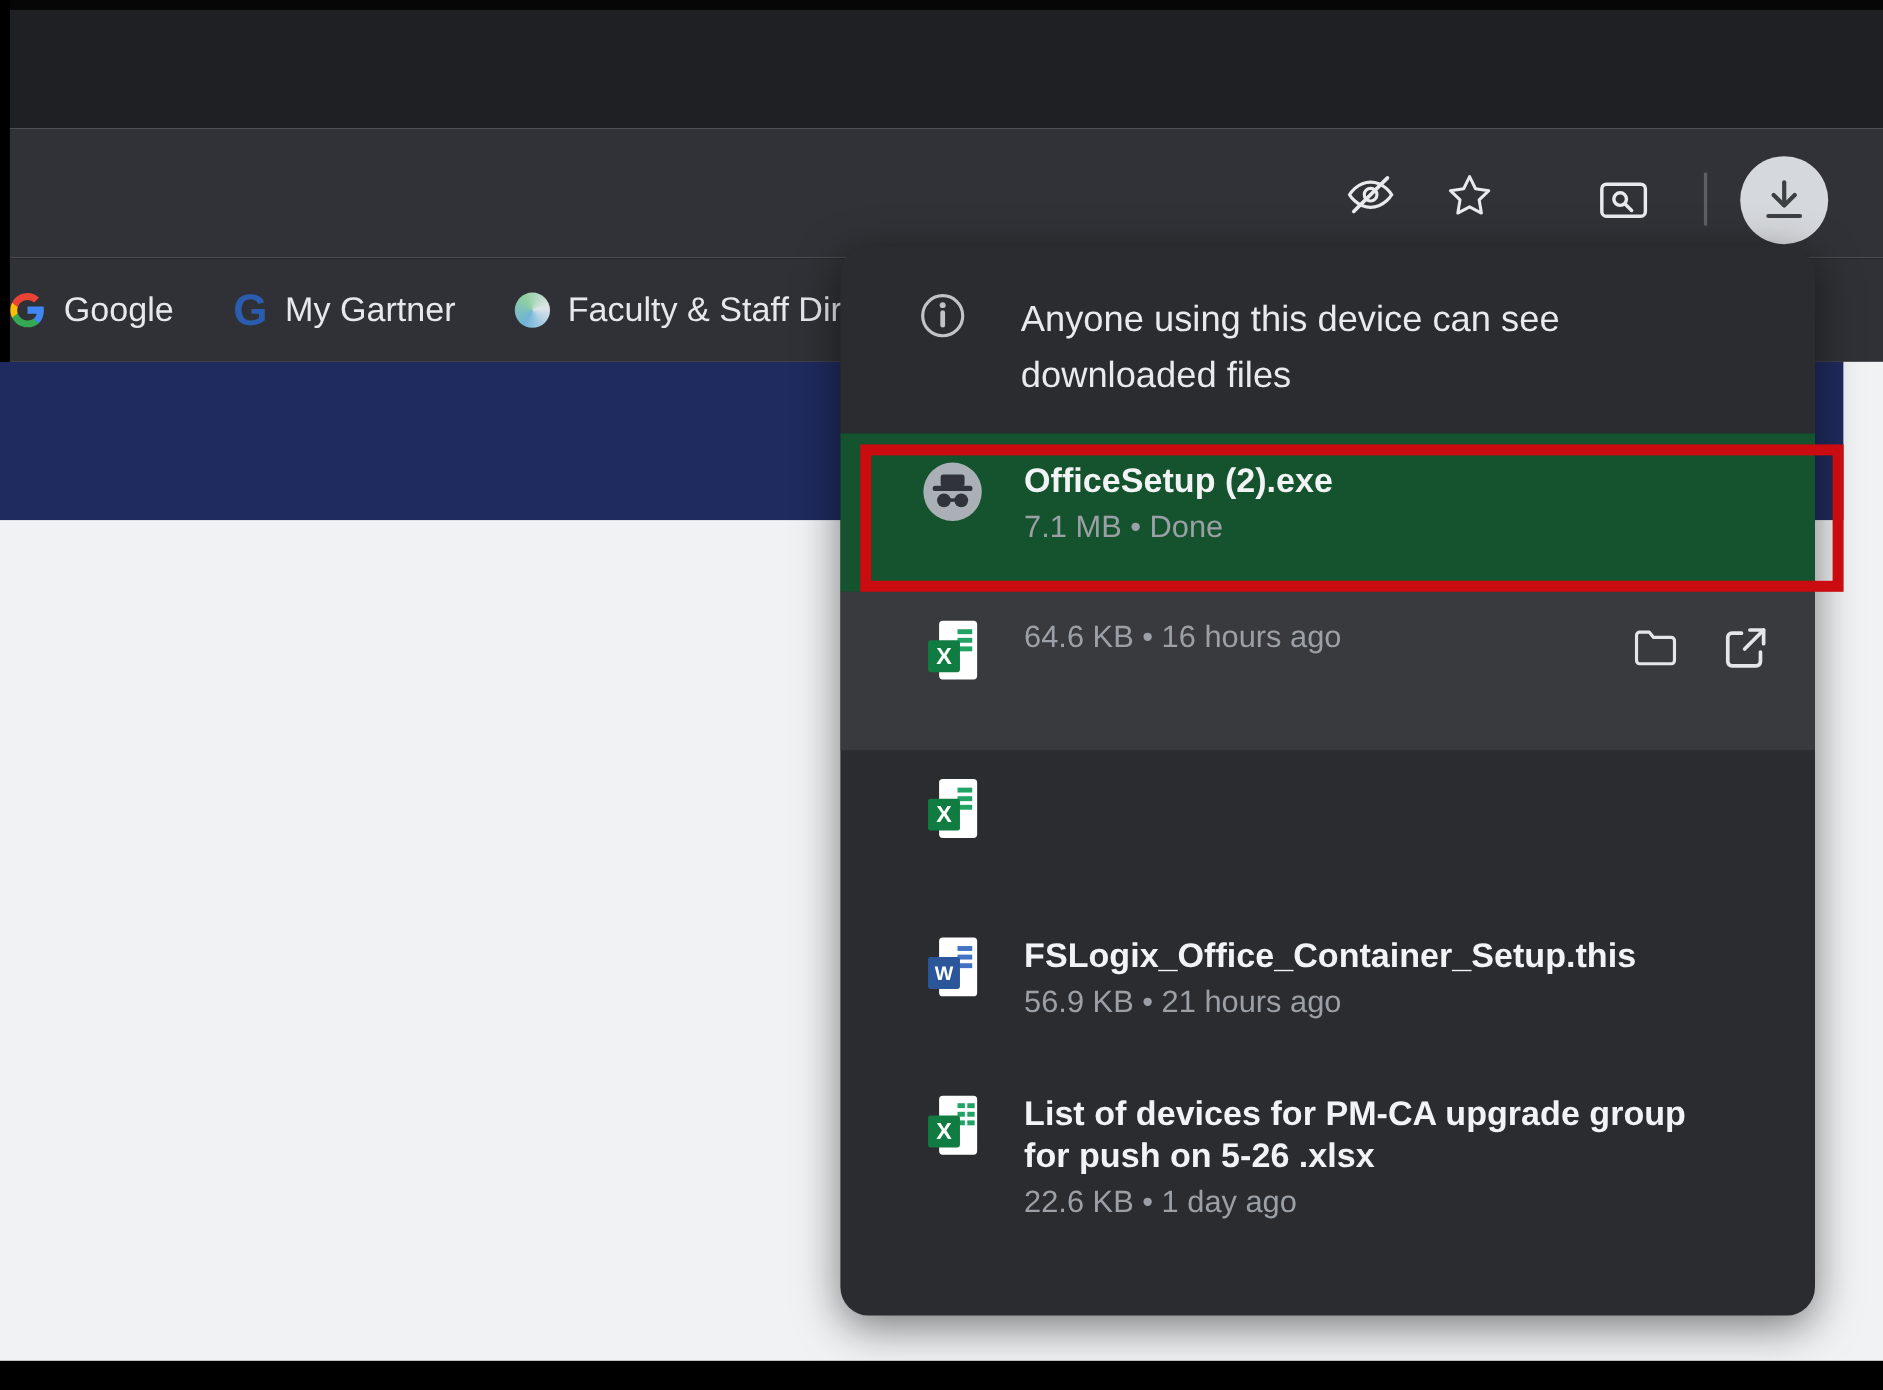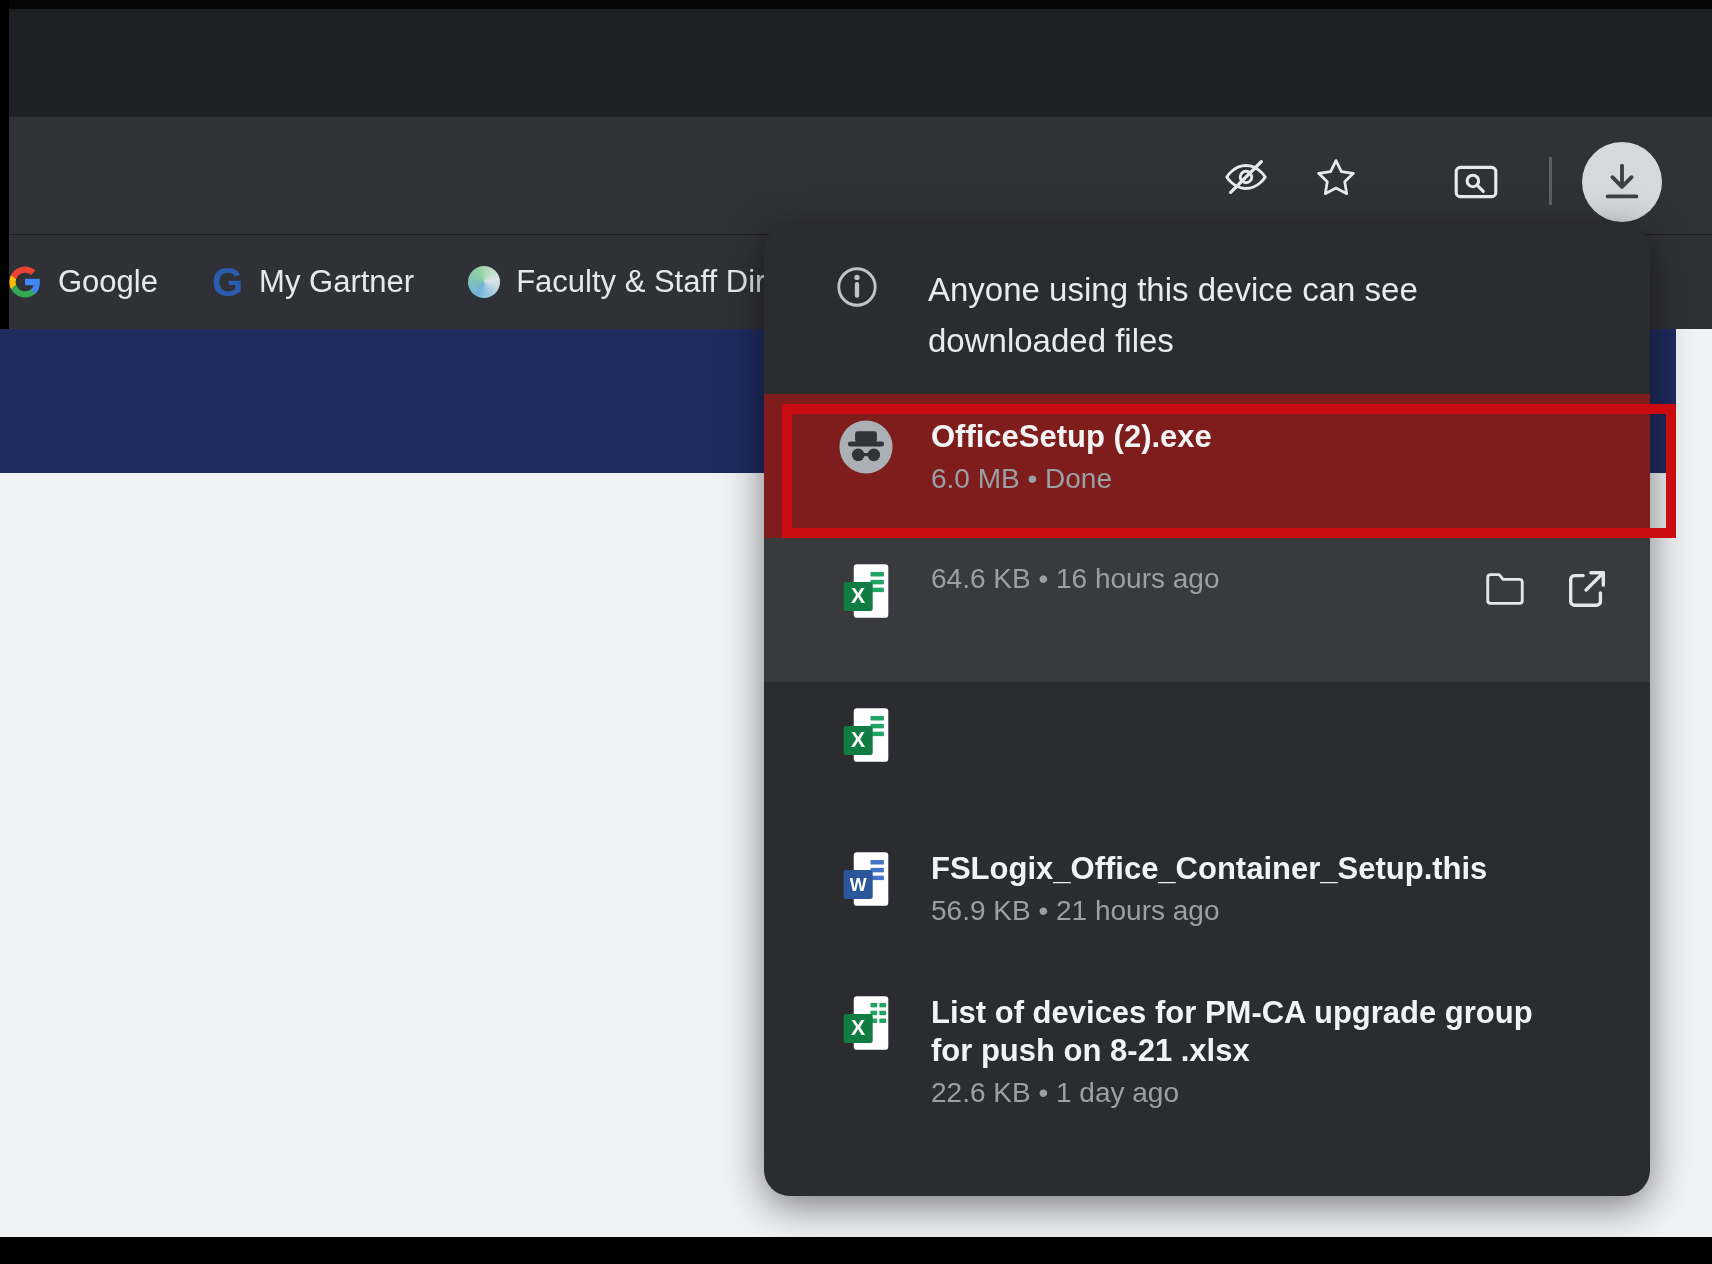--- a/index.html
+++ b/index.html
@@ -37,21 +37,21 @@
   
   .dl-panel{position:absolute;left:764px;top:224px;width:886px;height:972px;background:#2b2c30;
             border-radius:26px;box-shadow:0 10px 40px rgba(0,0,0,.5);z-index:40;overflow:hidden;}
   .info-row{height:170px;box-sizing:border-box;display:flex;align-items:flex-start;gap:48px;
             padding:40px 40px 0 70px;}
   .info-text{font-size:33px;line-height:51px;color:#e8eaed;max-width:580px;}
   .dl-item{height:144px;box-sizing:border-box;display:flex;align-items:flex-start;gap:36px;
            padding:24px 40px 0 73px;cursor:pointer;}
   .dl-item.tall{height:200px;}
   .dl-item.hovered{background:#383a3e;}
-  .dl-item.selected{background:#7f1d1d;}
+  .dl-item.selected{background:#14532d;}
   .dl-icon{width:58px;height:58px;flex-shrink:0;}
   .dl-text{display:flex;flex-direction:column;gap:6px;min-width:0;}
   .dl-title{font-size:31px;line-height:38px;font-weight:700;color:#f1f3f4;max-width:640px;}
   .dl-meta{font-size:28px;line-height:34px;color:#9aa0a6;}
   .dl-actions{margin-left:auto;display:flex;gap:36px;margin-top:4px;}
   .act-btn{width:46px;height:46px;cursor:pointer;}
 
   
   .annotation-box{position:absolute;left:782px;top:404px;width:894px;height:134px;
                   border:10px solid #ca0b10;box-sizing:border-box;z-index:60;pointer-events:none;}
@@ -134,21 +134,21 @@
       <svg class="dl-icon" viewBox="0 0 48 48">
         <circle cx="24" cy="24" r="22" fill="#aab0b6"></circle>
         <rect x="15" y="11" width="18" height="9" rx="2" fill="#30343a"></rect>
         <rect x="9" y="19.5" width="30" height="4" rx="2" fill="#30343a"></rect>
         <circle cx="17.5" cy="30.5" r="5.2" fill="#30343a"></circle>
         <circle cx="30.5" cy="30.5" r="5.2" fill="#30343a"></circle>
         <rect x="21" y="29" width="6" height="2.6" fill="#30343a"></rect>
       </svg>
       <div class="dl-text">
         <div class="dl-title">OfficeSetup (2).exe</div>
-        <div class="dl-meta">6.0 MB • Done</div>
+        <div class="dl-meta">7.1 MB • Done</div>
       </div>
     </div>
 
     <div class="dl-item hovered">
       <svg class="dl-icon" viewBox="0 0 44 52">
         <rect x="11" y="2" width="31" height="48" rx="3" fill="#ffffff"></rect>
         <g fill="#21a366">
           <rect x="26" y="9" width="12" height="4"></rect>
           <rect x="26" y="16" width="12" height="4"></rect>
           <rect x="26" y="23" width="12" height="4"></rect>
@@ -211,21 +211,21 @@
             <rect x="34" y="8" width="6" height="4"></rect>
           <rect x="26" y="15" width="6" height="4"></rect>
             <rect x="34" y="15" width="6" height="4"></rect>
           <rect x="26" y="22" width="6" height="4"></rect>
             <rect x="34" y="22" width="6" height="4"></rect>
         </g>
         <rect x="2" y="18" width="26" height="26" rx="2" fill="#107c41"></rect>
         <text x="15" y="37" font-size="19" font-weight="bold" fill="#ffffff" text-anchor="middle" font-family="Liberation Sans, sans-serif">X</text>
       </svg>
       <div class="dl-text">
-        <div class="dl-title">List of devices for PM-CA upgrade group for push on 8-21 .xlsx</div>
+        <div class="dl-title">List of devices for PM-CA upgrade group for push on 5-26 .xlsx</div>
         <div class="dl-meta">22.6 KB • 1 day ago</div>
       </div>
     </div>
 
   </div>
 
   <div class="annotation-box"></div>
 
 </div>
 

